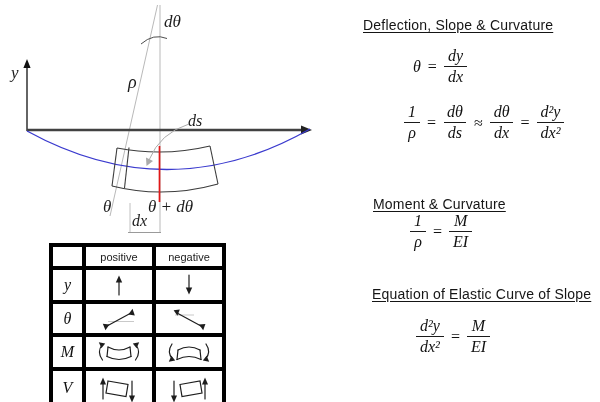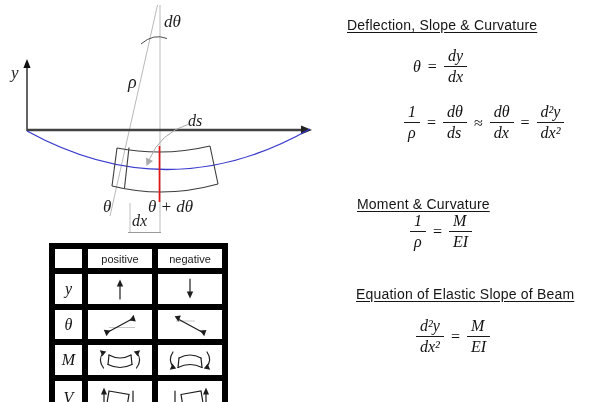--- a/index.html
+++ b/index.html
@@ -7,38 +7,38 @@
        font-family:"Liberation Sans",sans-serif;color:#1a1a1a;}
 
   
   #beam-diagram{position:absolute;left:0;top:0;}
 
   .dlabel{font-family:"Liberation Serif",serif;font-style:italic;fill:#1c1c1c;}
 
   
   #sign-table{position:absolute;left:49px;top:243px;border-collapse:collapse;
               table-layout:fixed;width:173px;}
-  #sign-table td{border:6px solid #000000;text-align:center;vertical-align:middle;
+  #sign-table td{border:4px solid #000000;text-align:center;vertical-align:middle;
                  padding:0;overflow:hidden;}
   #sign-table .hdr{font-size:11px;color:#222;height:19px;font-weight:400;}
   #sign-table .rowlab{font-family:"Liberation Serif",serif;font-style:italic;
                       font-size:16px;color:#111;}
   #sign-table svg{display:block;margin:0 auto;}
   .r-y td{height:30px}.r-th td{height:29px}.r-m td{height:30px}.r-v td{height:34px}
 
   
   .section-title{position:absolute;font-size:14px;color:#151515;
                  text-decoration:underline;text-underline-offset:2px;
-                 letter-spacing:.2px;white-space:nowrap;}
+                 letter-spacing:.2px;white-space:nowrap;margin-left:16px;}
   .eq{position:absolute;display:flex;align-items:center;gap:6px;
       font-family:"Liberation Serif",serif;font-size:16px;color:#111;
       white-space:nowrap;}
   .eq .v{font-style:italic;}
   .eq .rel{font-style:normal;padding:0 1px;}
-  .frac{display:inline-flex;flex-direction:column;
+  .frac{display:inline-flex;flex-direction:column;align-items:center;
         vertical-align:middle;line-height:1.15;}
   .frac .num{display:block;padding:0 4px 1px 4px;font-style:italic;}
   .frac .den{display:block;padding:1px 4px 0 4px;border-top:1px solid #1a1a1a;
              font-style:italic;}
   .sym-stroke{stroke:#1d1d1d;fill:none;stroke-width:1.2;stroke-linecap:round;}
   .sym-fill{fill:#1d1d1d;stroke:none;}
   .sym-faint{stroke:#c9c9c9;fill:none;stroke-width:1;}
 </style>
 </head>
 <body>
@@ -221,21 +221,21 @@
     <span class="num">1</span>
     <span class="den">ρ</span>
   </span>
   <span class="rel">=</span>
   <span class="frac">
     <span class="num">M</span>
     <span class="den">EI</span>
   </span>
 </div>
 
-<div class="section-title" style="left:356px;top:286px">Equation of Elastic Slope of Beam</div>
+<div class="section-title" style="left:356px;top:286px">Equation of Elastic Curve of Slope</div>
 
 <div class="eq" style="left:416px;top:317px">
   <span class="frac">
     <span class="num">d²y</span>
     <span class="den">dx²</span>
   </span>
   <span class="rel">=</span>
   <span class="frac">
     <span class="num">M</span>
     <span class="den">EI</span>

